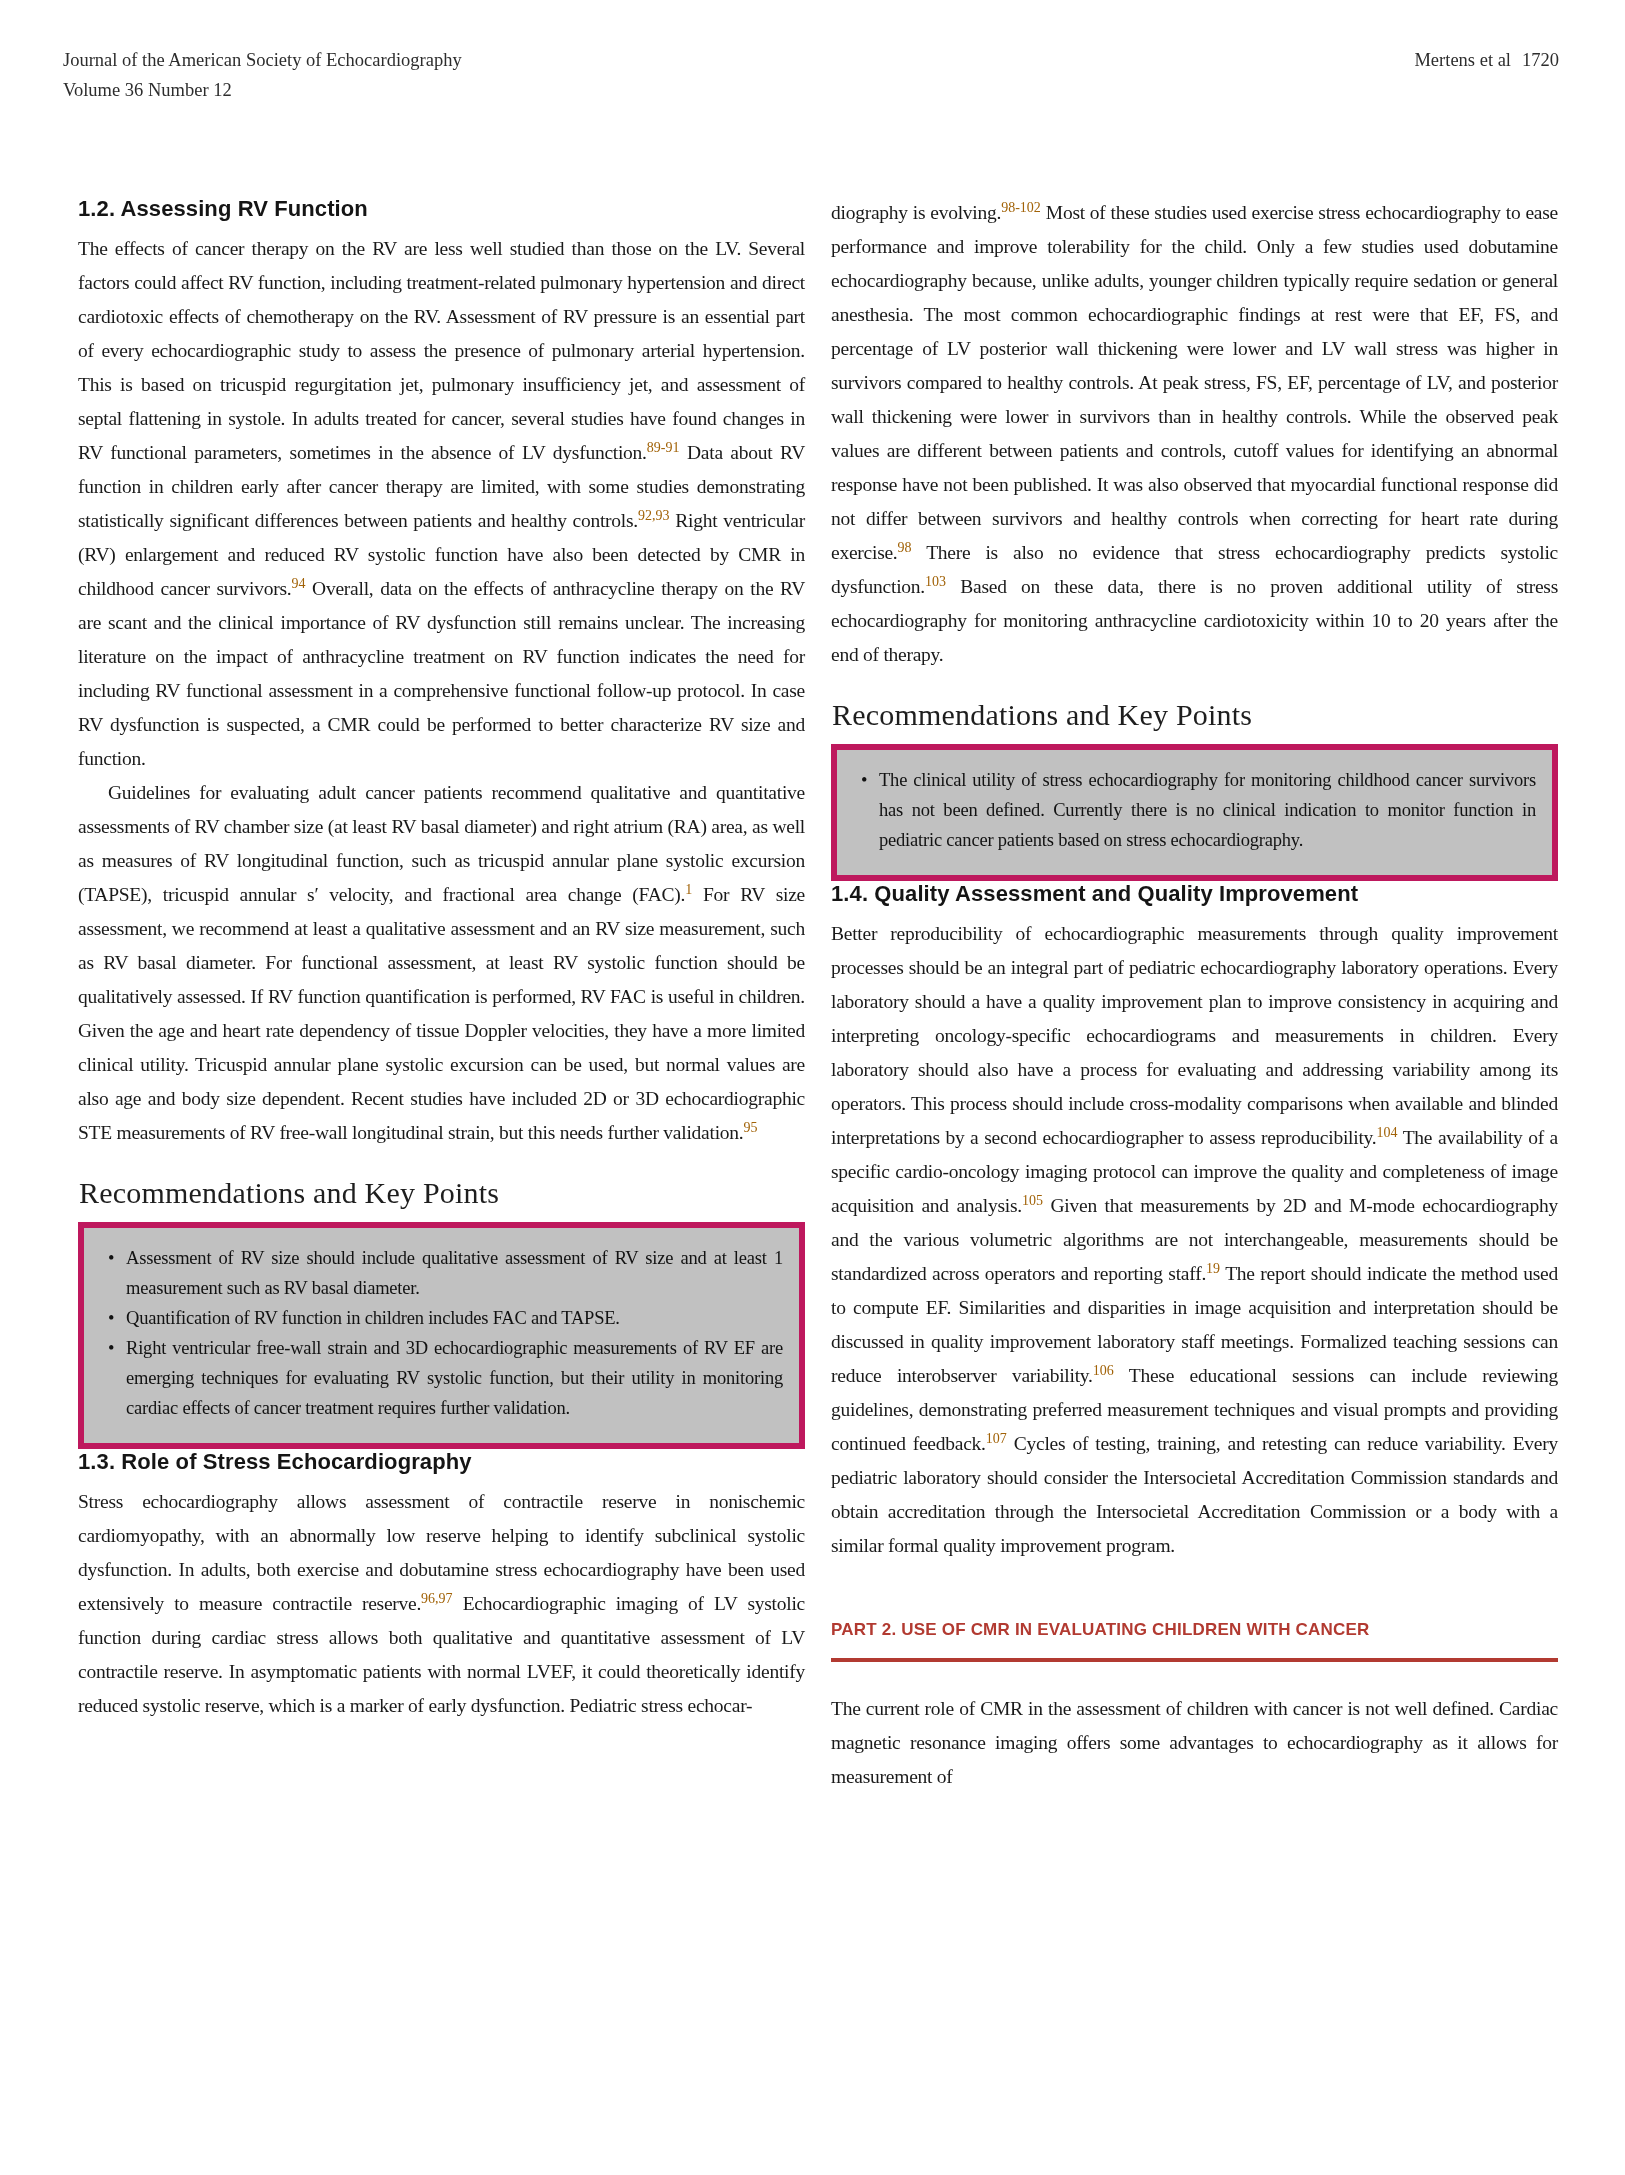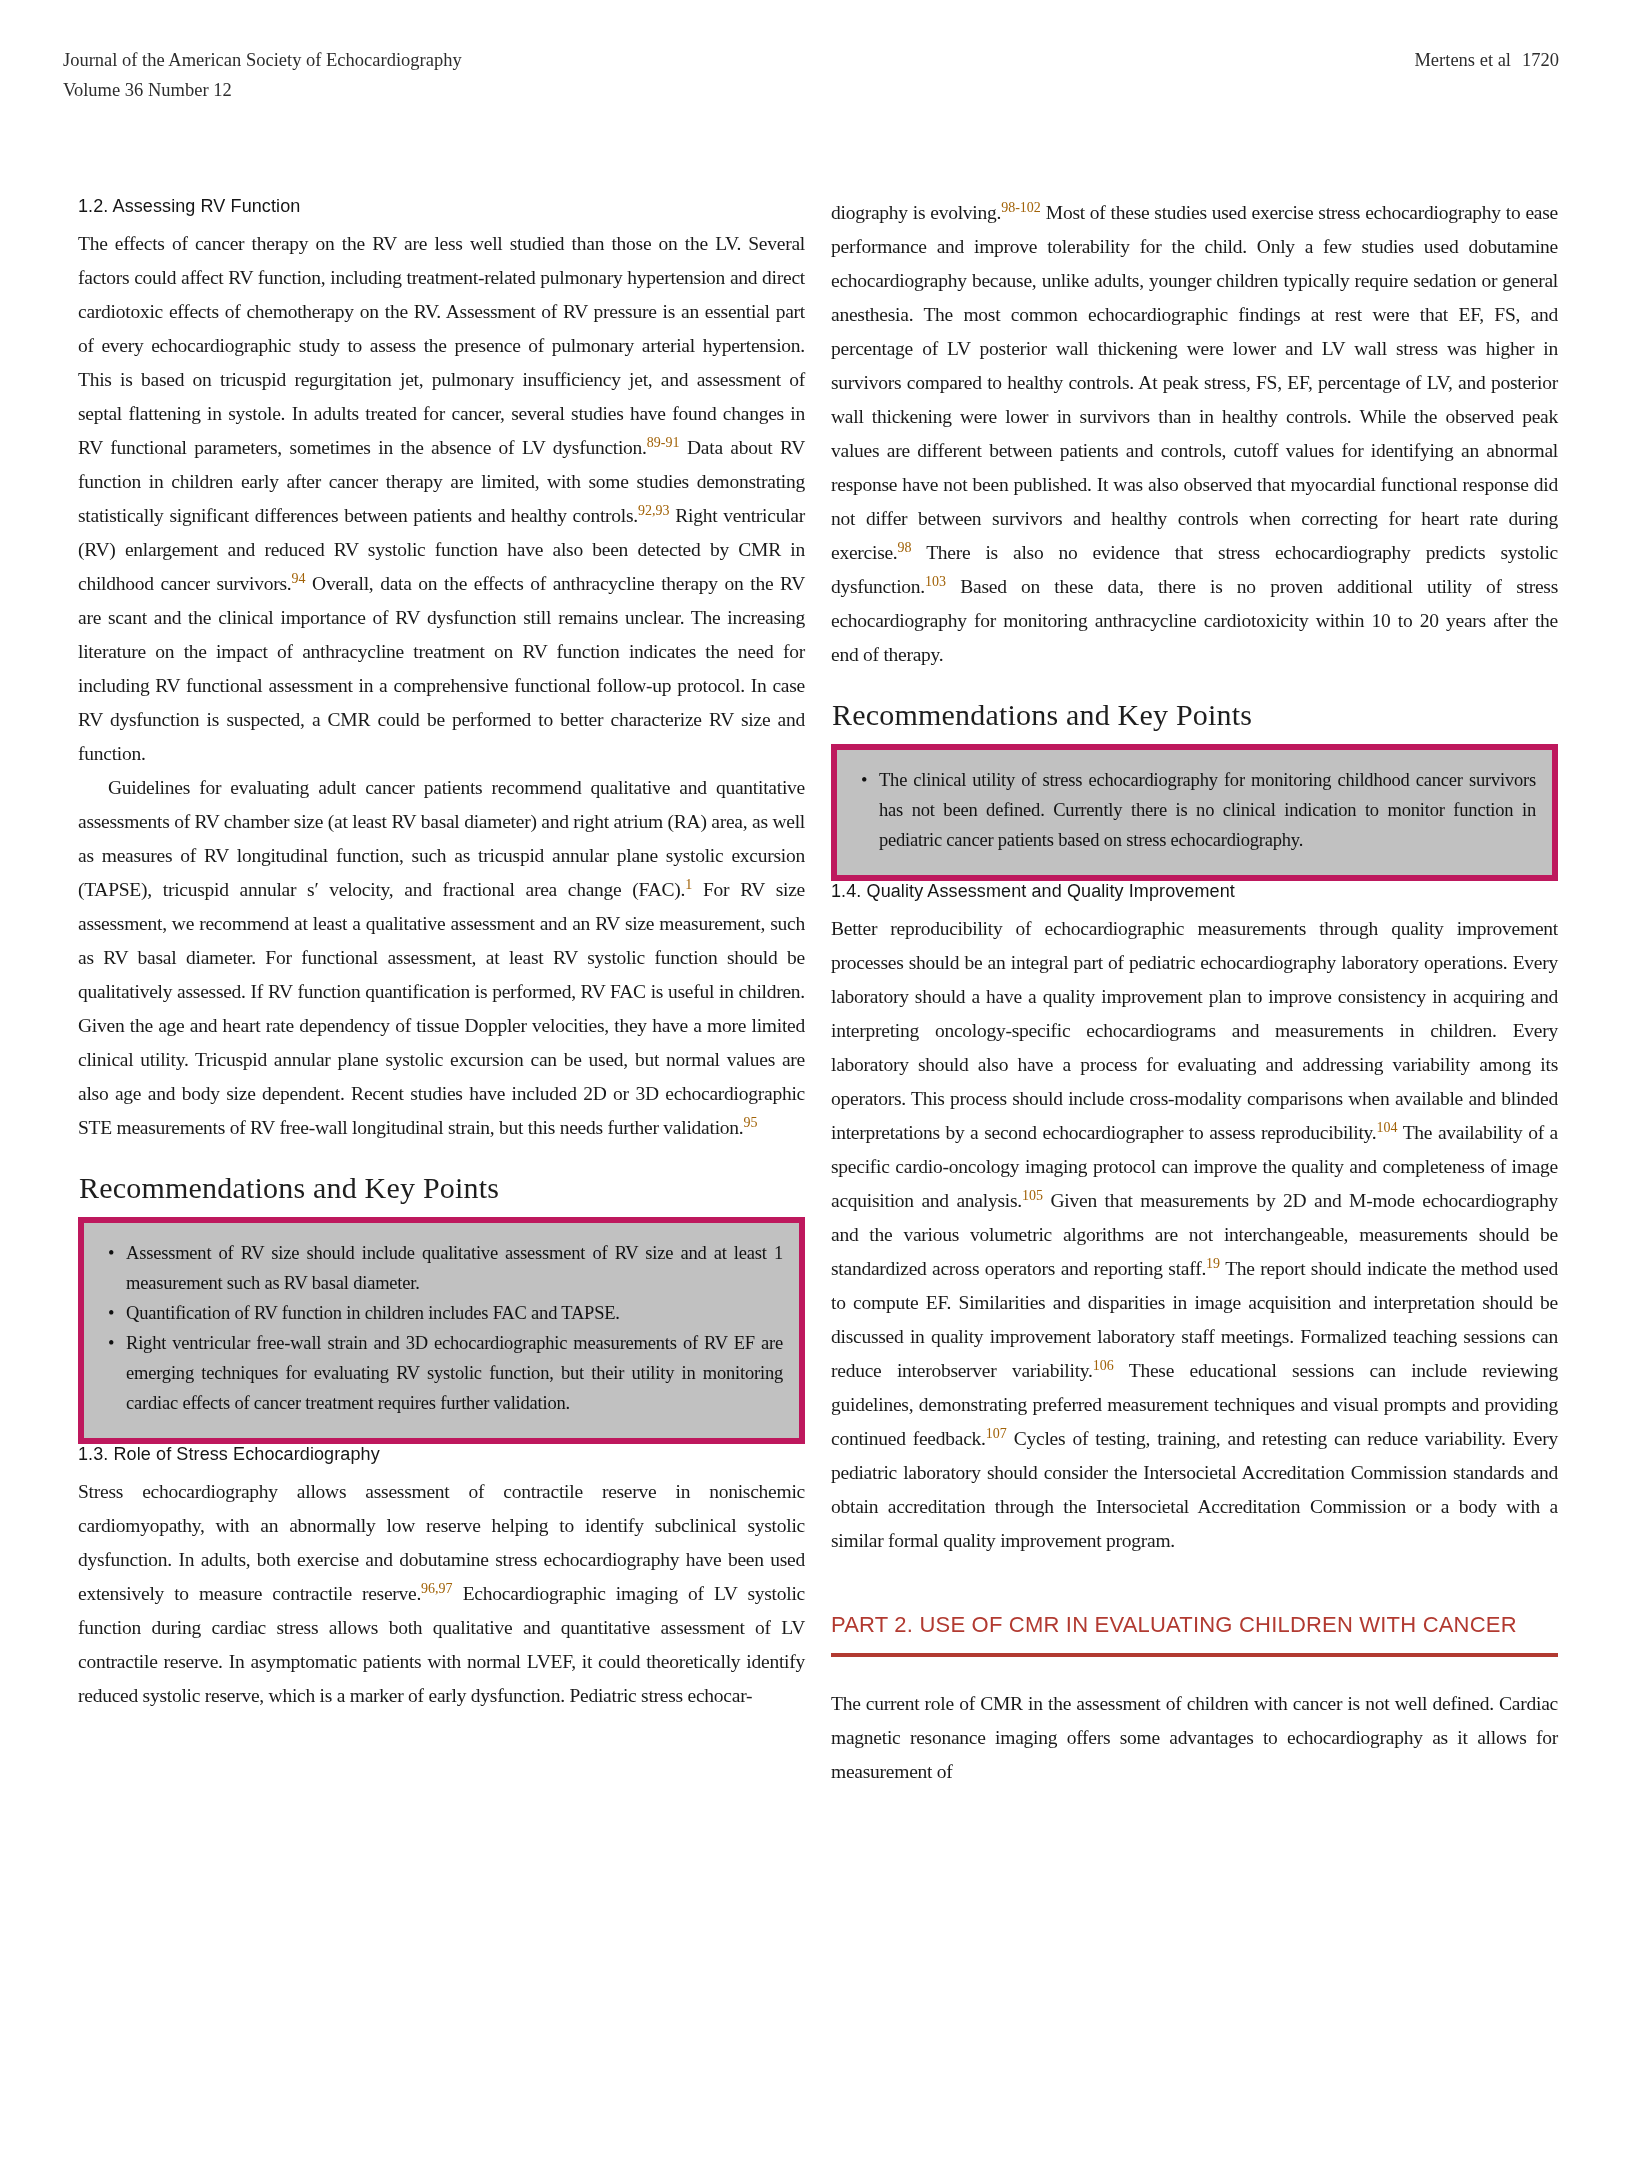--- a/index.html
+++ b/index.html
@@ -19,21 +19,21 @@
   }
   .header .journal-lines { display:flex; flex-direction:column; }
   .header .pageref { display:flex; gap:11px; }
   .columns {
     position:absolute; top:196px; left:78px;
     display:flex; gap:26px;
   }
   .col { width:727px; }
   h2.sec {
     font-family:"Liberation Sans", "DejaVu Sans", sans-serif;
-    font-size:18px; font-weight:400; color:#151515;
+    font-size:22px; font-weight:700; color:#151515;
     letter-spacing:0.1px; margin:0 0 10px 0;
   }
   p.body {
     font-size:19.5px; line-height:34px; text-align:justify;
     letter-spacing:-0.25px; color:#1a1a1a;
   }
   p.indent { text-indent:30px; }
   h3.reco {
     font-size:30px; font-weight:400; color:#1e1e1e;
     letter-spacing:0.2px; margin:26px 0 12px 1px;
@@ -51,21 +51,21 @@
   .keybox li::before { content:"\2022"; position:absolute; left:12px; }
   sup.ref {
     color:#a16207; font-size:14px; line-height:0;
     vertical-align:7px; letter-spacing:0;
   }
   .mt-sec13 { margin-top:56px; }
   .mt-sec14 { margin-top:48px; }
   .mt-reco2 { margin-top:22px; }
   .part-head {
     font-family:"Liberation Sans", "DejaVu Sans", sans-serif;
-    font-size:22px; font-weight:400; color:#b23a31;
+    font-size:17px; font-weight:700; color:#b23a31;
     line-height:46px; margin-top:44px; letter-spacing:0.2px;
   }
   .part-rule { height:4px; background:#b23a31; margin-top:5px; }
   .mt-after-rule { margin-top:30px; }
 </style>
 </head>
 <body>
 
 <div class="page">
 

